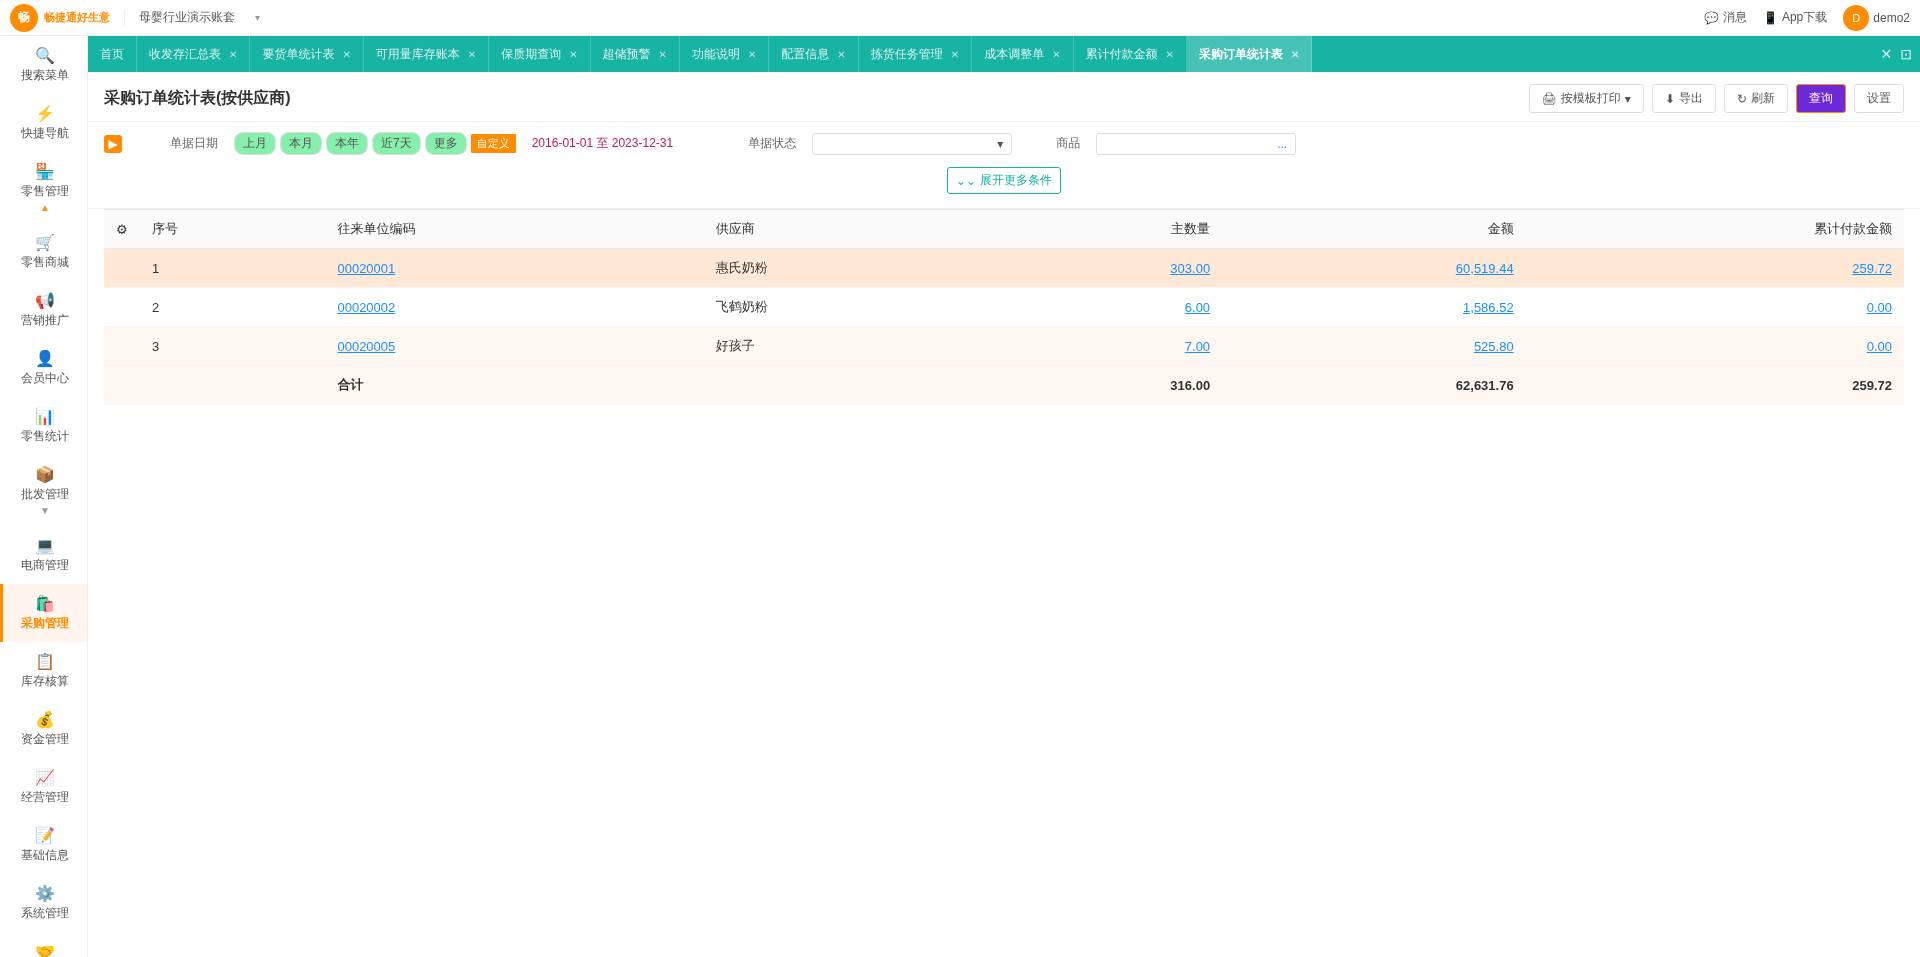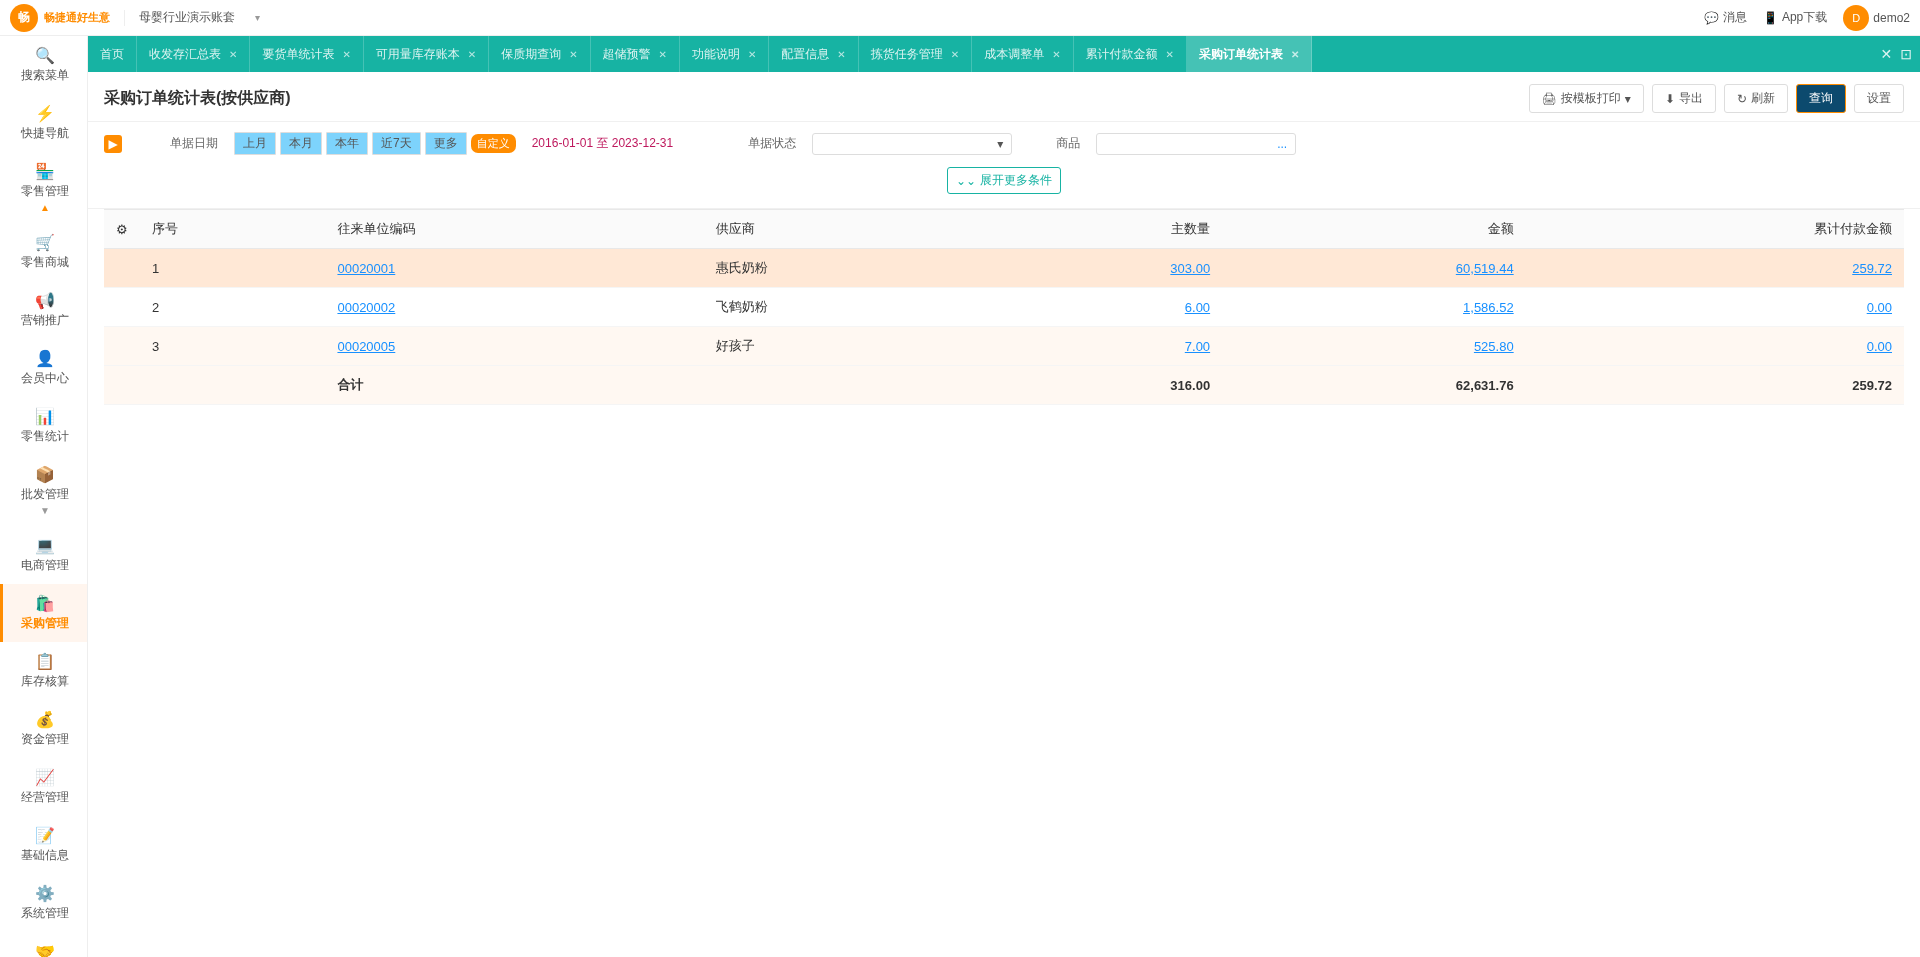--- a/index.html
+++ b/index.html
@@ -64,32 +64,32 @@
       display: flex; align-items: center; justify-content: space-between;
       padding: 12px 16px 8px; border-bottom: 1px solid #f0f0f0; background: #fff;
     }
     #page-title { font-size: 16px; font-weight: bold; color: #333; }
     #page-actions { display: flex; align-items: center; gap: 8px; }
     .action-btn {
       display: flex; align-items: center; gap: 4px; padding: 5px 12px;
       border: 1px solid #ddd; border-radius: 3px; cursor: pointer; font-size: 12px;
       background: #fff; color: #555;
     }
-    .action-btn.primary { background: #0c4a6e; color: #fff; border-color: #ff8c00; }
+    .action-btn.primary { background: #6d28d9; color: #fff; border-color: #ff8c00; }
 
     
     #filter-area { padding: 10px 16px; background: #fff; border-bottom: 1px solid #f0f0f0; }
     .filter-row { display: flex; align-items: center; gap: 16px; flex-wrap: wrap; margin-bottom: 8px; }
     .filter-label { font-size: 12px; color: #666; white-space: nowrap; margin-left: 32px; }
     .filter-date-btns { display: flex; align-items: center; gap: 4px; }
     .date-btn {
-      padding: 2px 8px; border: 1px solid #ddd; border-radius: 1px;
-      font-size: 12px; cursor: pointer; color: #555; background: #7dd3fc;
-    }
-    .date-custom { background: #ff8c00; color: #fff; border-color: #ff8c00; border-radius: 7px; padding: 2px 6px; font-size: 11px; }
+      padding: 2px 8px; border: 1px solid #ddd; border-radius: 9px;
+      font-size: 12px; cursor: pointer; color: #555; background: #86efac;
+    }
+    .date-custom { background: #ff8c00; color: #fff; border-color: #ff8c00; border-radius: 1px; padding: 2px 6px; font-size: 11px; }
     .filter-date-range { font-size: 12px; color: #be185d; }
     .filter-select {
       padding: 3px 8px; border: 1px solid #ddd; border-radius: 3px;
       font-size: 12px; color: #555; background: #fff; cursor: pointer;
       display: flex; align-items: center; gap: 4px; min-width: 200px;
     }
     .filter-input {
       padding: 3px 8px; border: 1px solid #ddd; border-radius: 3px;
       font-size: 12px; color: #555; background: #fff; min-width: 200px;
     }

